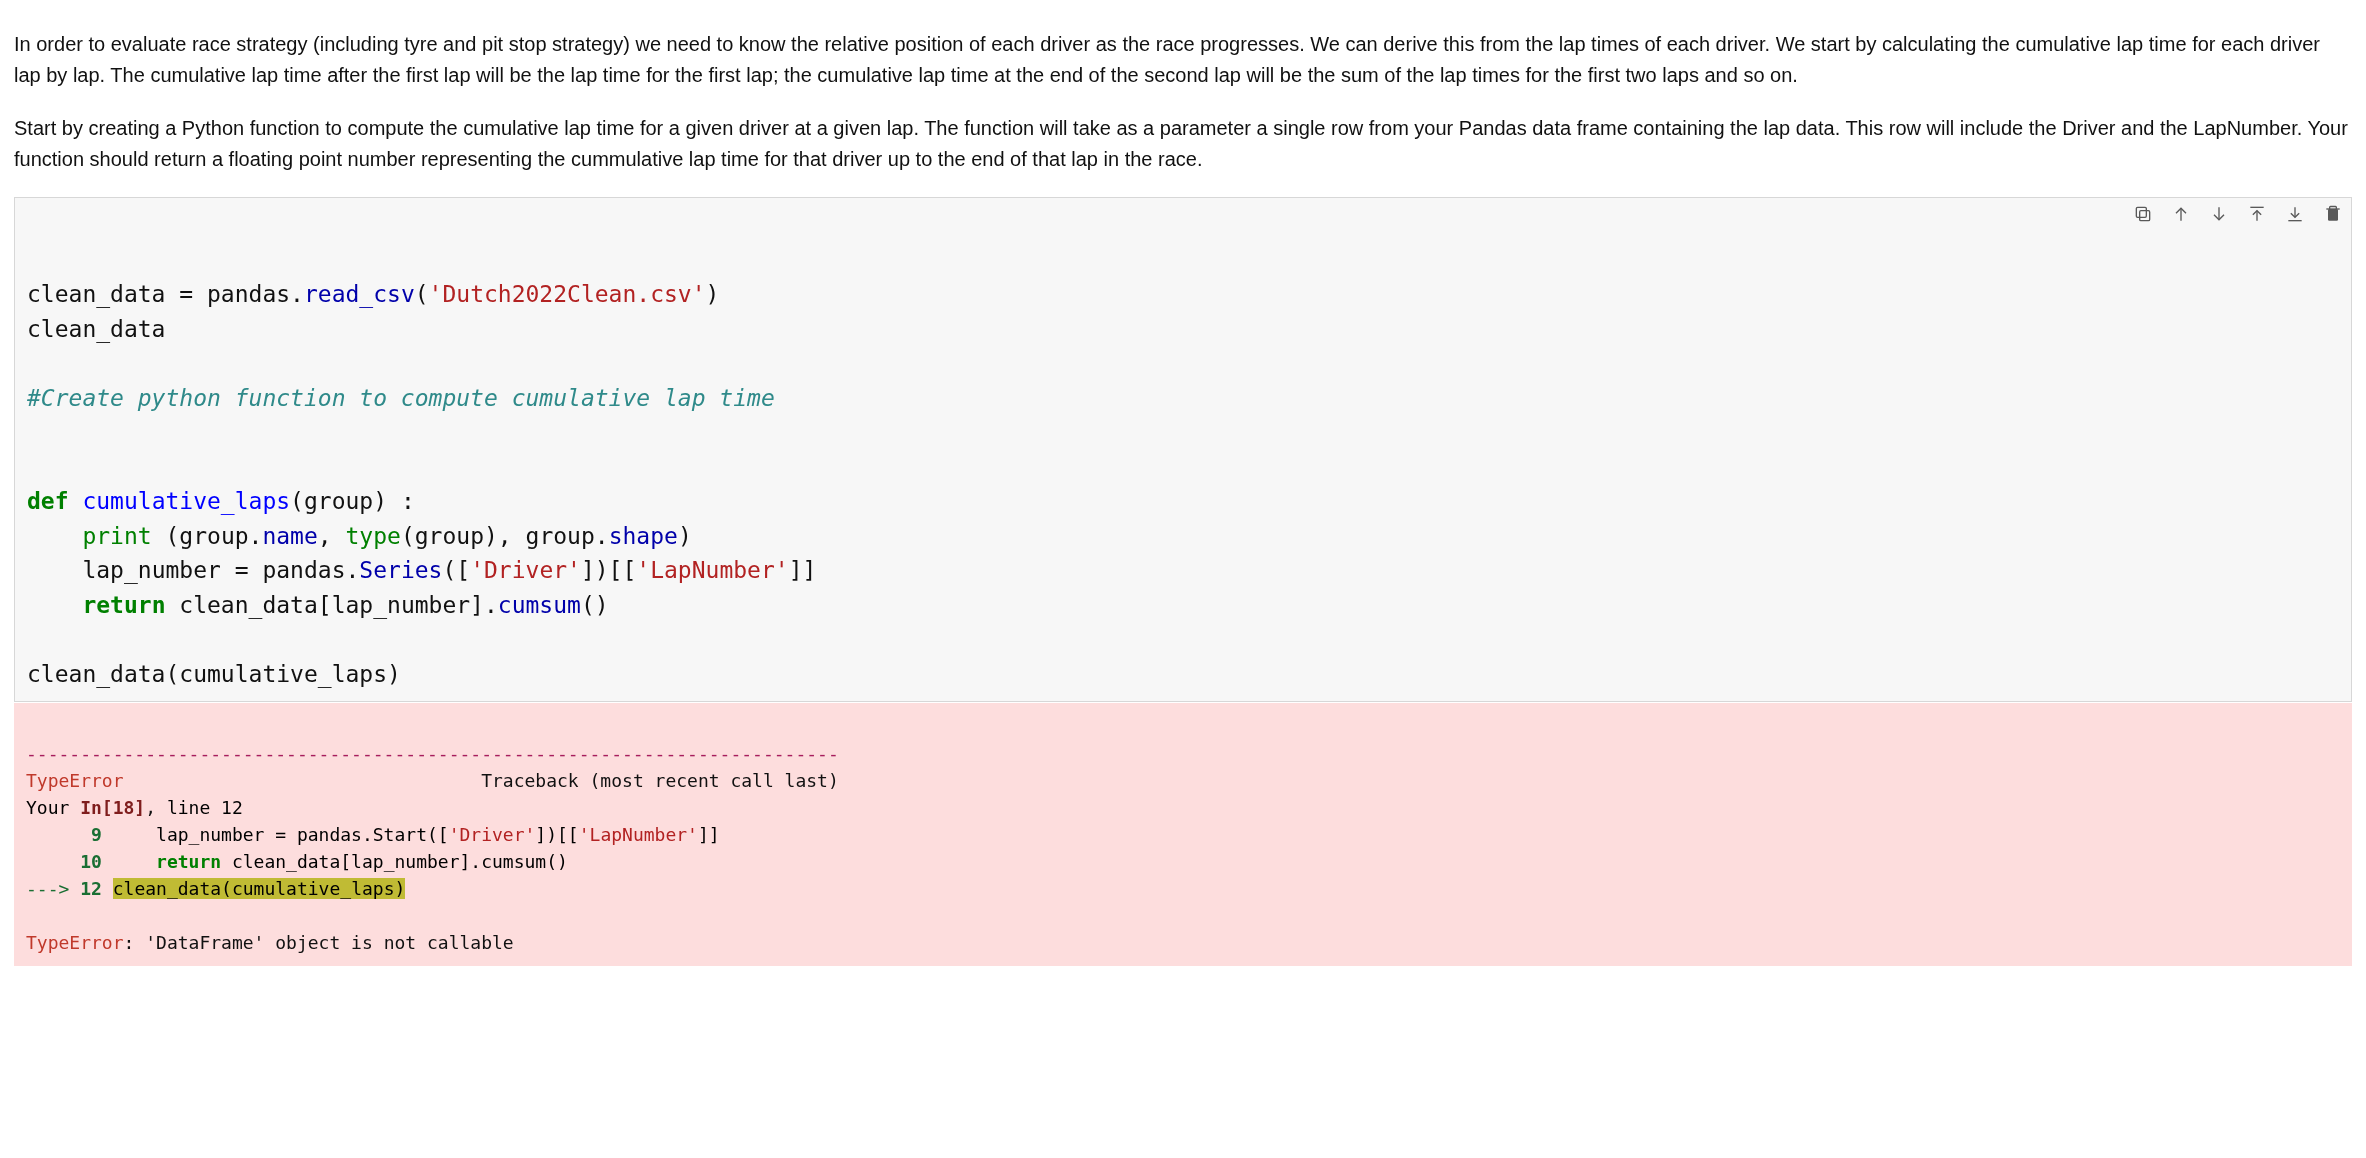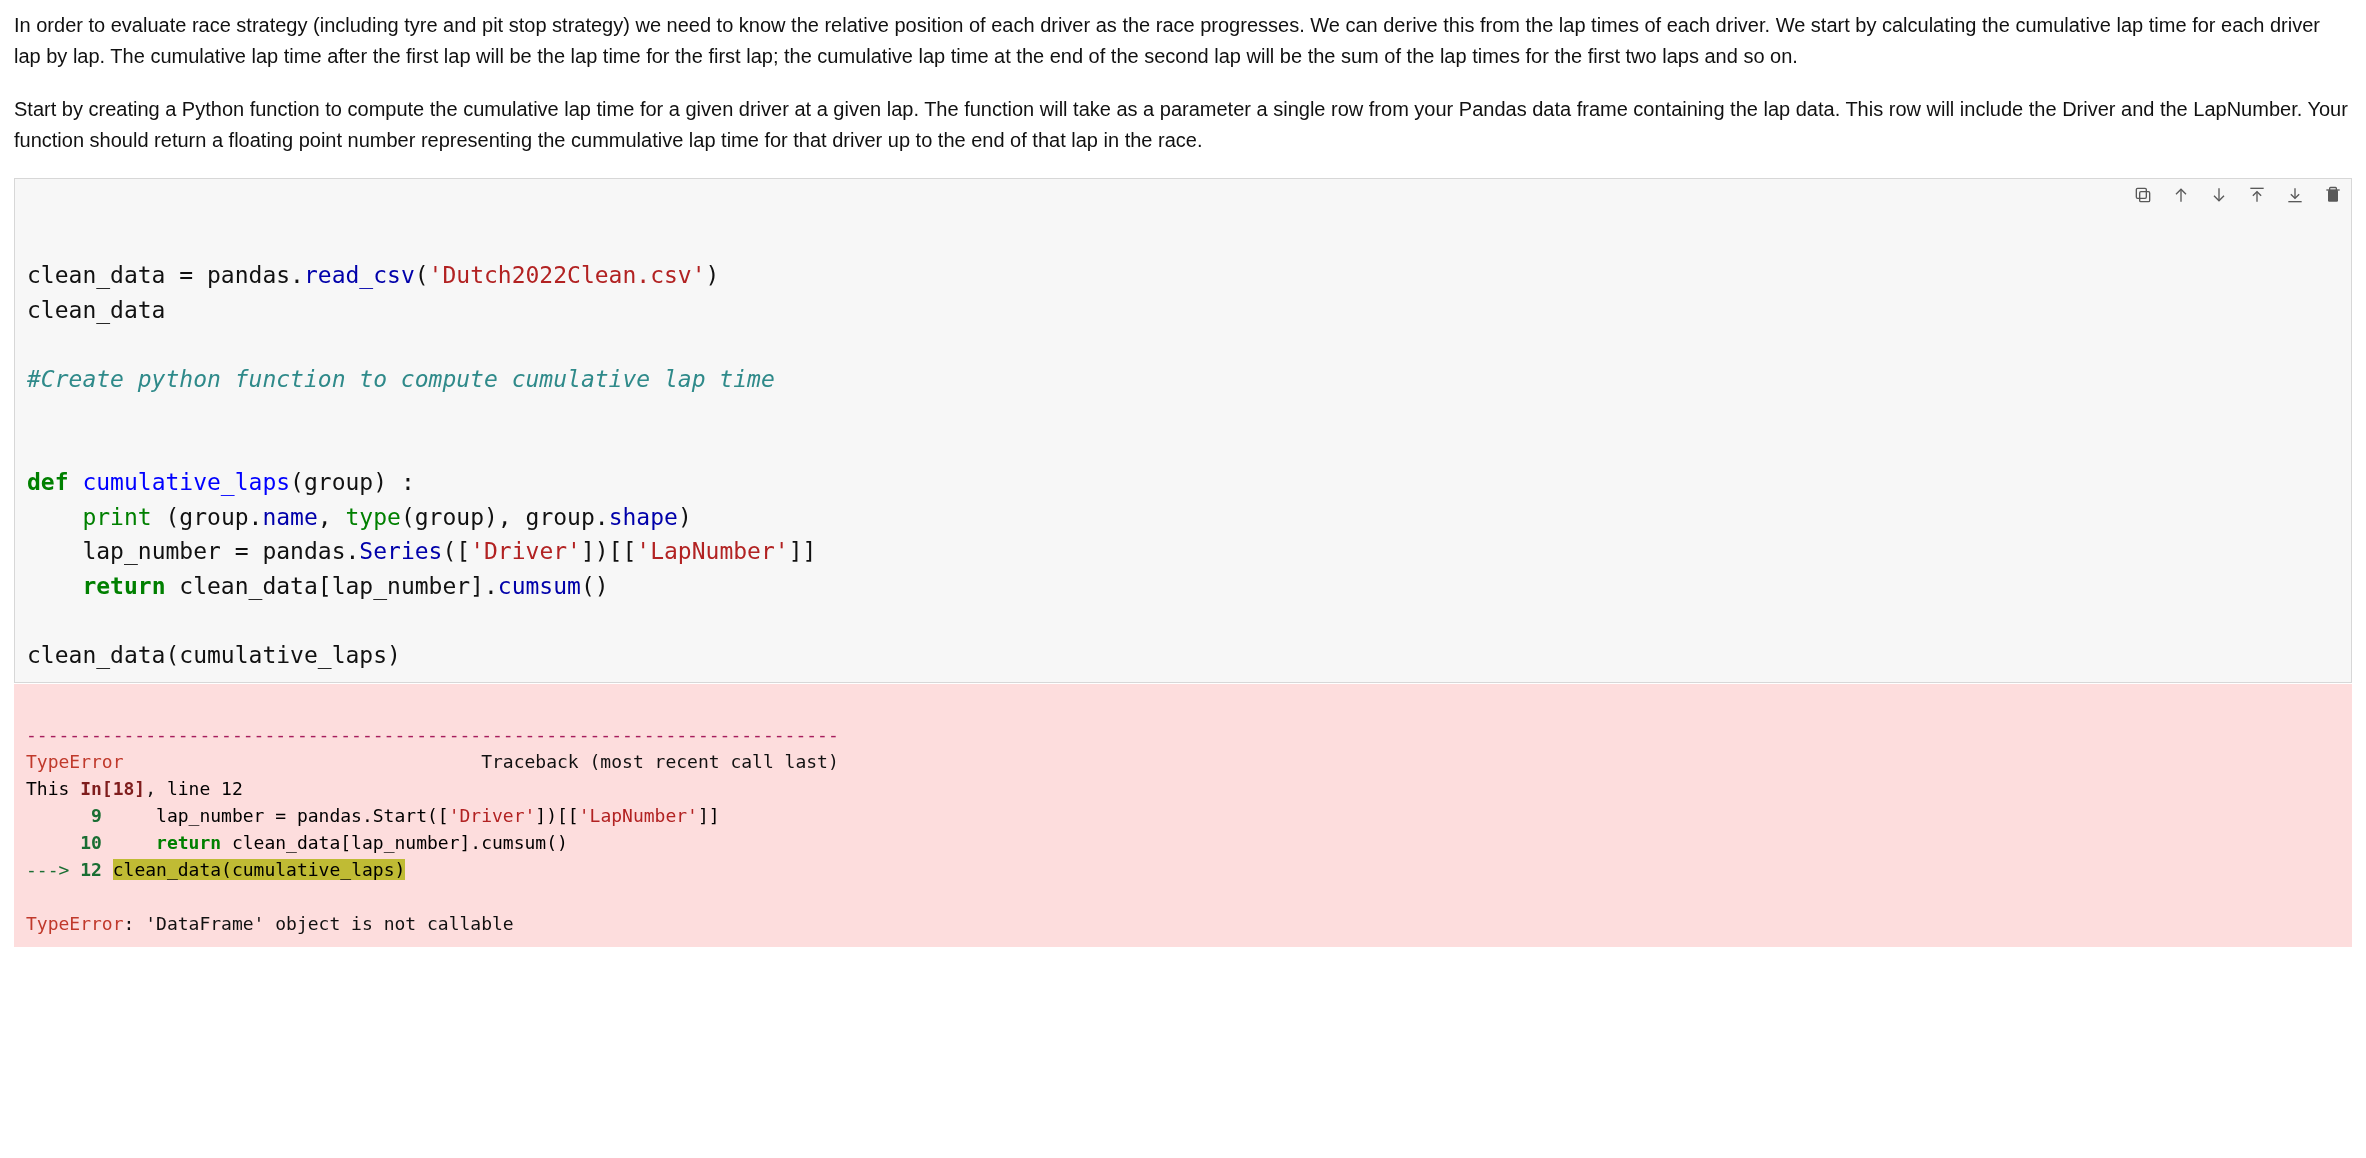--- a/index.html
+++ b/index.html
@@ -6,20 +6,21 @@
   body {
     font-family: -apple-system, BlinkMacSystemFont, "Segoe UI", Helvetica, Arial, sans-serif;
     background: #ffffff;
     color: #111;
     padding: 10px 14px;
     font-size: 20px;
     line-height: 1.55;
   }
   .markdown p {
     margin-bottom: 22px;
+    margin-top: 19px;
   }
   .cell-input-wrap {
     position: relative;
     border: 1px solid #d7d7d7;
     background: #f7f7f7;
     padding: 10px 12px;
     font-family: Consolas, Menlo, "DejaVu Sans Mono", monospace;
     font-size: 23px;
     line-height: 1.5;
     white-space: pre;
@@ -140,19 +141,19 @@
 <span><span>    </span><span class="tok-builtin">print</span><span> (group.</span><span class="tok-attr">name</span><span>, </span><span class="tok-builtin">type</span><span>(group), group.</span><span class="tok-attr">shape</span><span>)</span></span>
 <span><span>    </span><span>lap_number = pandas.</span><span class="tok-attr">Series</span><span>([</span><span class="tok-str">'Driver'</span><span>])[[</span><span class="tok-str">'LapNumber'</span><span>]]</span></span>
 <span><span>    </span><span class="tok-kw">return</span><span> clean_data[lap_number].</span><span class="tok-attr">cumsum</span><span>()</span></span>
 <span></span>
 <span>clean_data(cumulative_laps)</span>
 </div>
 
 <div class="err-output">
 <span class="e-dash">---------------------------------------------------------------------------</span>
 <span><span class="e-err">TypeError</span><span>                                 Traceback (most recent call last)</span></span>
-<span><span class="e-cell">This </span><span class="e-in">In[18]</span><span>, </span><span class="e-line">line 12</span></span>
+<span><span class="e-cell">Your </span><span class="e-in">In[18]</span><span>, </span><span class="e-line">line 12</span></span>
 <span><span class="e-lineno">      9</span><span class="e-code">     lap_number = pandas.Start([</span><span class="e-str">'Driver'</span><span class="e-code">])[[</span><span class="e-str">'LapNumber'</span><span class="e-code">]]</span></span>
 <span><span class="e-lineno">     10</span><span class="e-code">     </span><span class="e-kw">return</span><span class="e-code"> clean_data[lap_number].cumsum()</span></span>
 <span><span class="e-arrow">---&gt; </span><span class="e-lineno">12</span><span> </span><span class="e-hl">clean_data(cumulative_laps)</span></span>
 <span></span>
 <span><span class="e-err">TypeError</span><span>: 'DataFrame' object is not callable</span></span>
 </div>
 
 </body></html>

